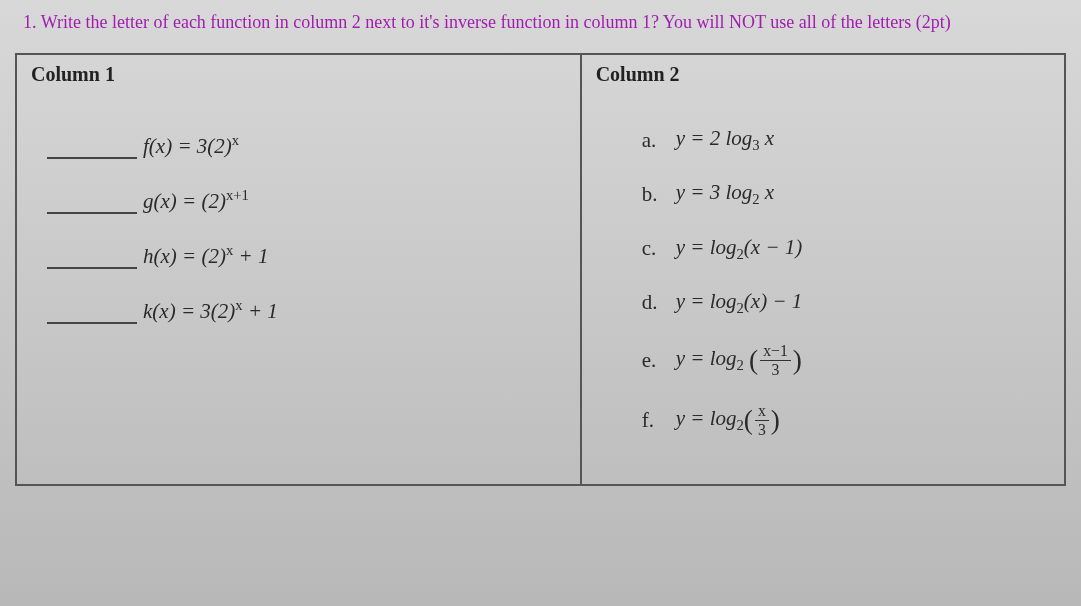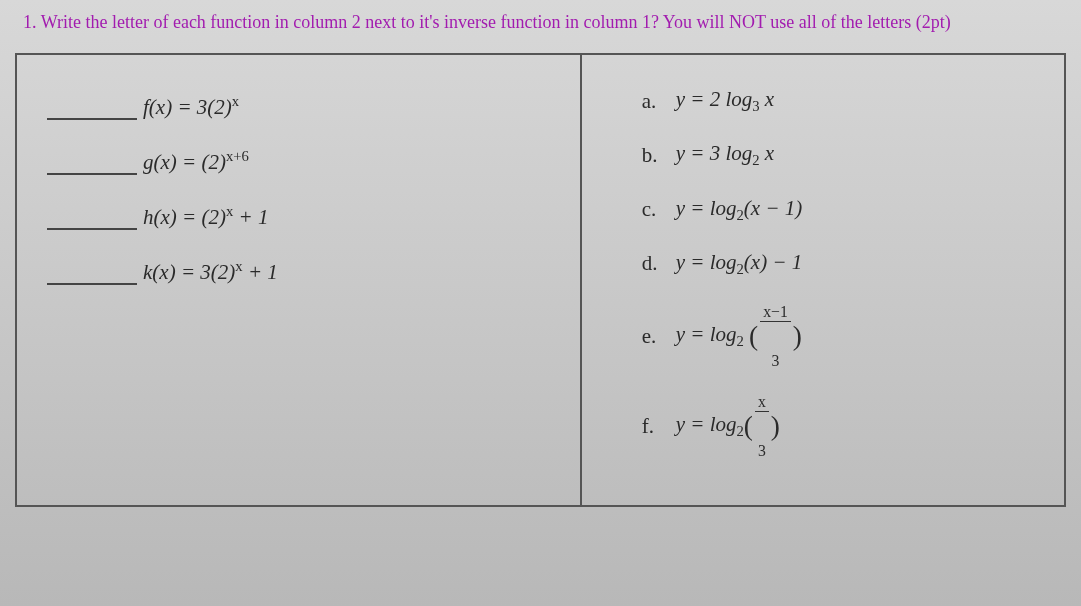--- a/index.html
+++ b/index.html
@@ -102,21 +102,20 @@
     }
     .frac {
       display: inline-flex;
       flex-direction: column;
       align-items: center;
       vertical-align: middle;
       font-size: 0.75em;
       line-height: 1;
       margin: 0 2px;
       font-style: normal;
-      gap: 30px;
     }
     .frac .num {
       border-bottom: 1.5px solid #333;
       padding: 0 3px 1px 3px;
     }
     .frac .den {
       padding: 1px 3px 0 3px;
     }
     .paren {
       font-size: 1.3em;
@@ -129,32 +128,36 @@
 <body>
 
 <div class="question-header">
   <span>1.</span>
   <span>Write the letter of each function in column 2 next to it's inverse function in column 1? You will NOT use all of the letters (2pt)</span>
 </div>
 
 <div class="table-wrap">
   <table>
     <tbody>
+        <tr>
+      <th>Column 1</th>
+      <th>Column 2</th>
+    </tr>
     <tr>
       <td>
         <div class="col1-body">
 
           <div class="func-row">
             <span class="blank"></span>
             <span class="func-expr math">f(x) = 3(2)<sup>x</sup></span>
           </div>
 
           <div class="func-row">
             <span class="blank"></span>
-            <span class="func-expr math">g(x) = (2)<sup>x+6</sup></span>
+            <span class="func-expr math">g(x) = (2)<sup>x+1</sup></span>
           </div>
 
           <div class="func-row">
             <span class="blank"></span>
             <span class="func-expr math">h(x) = (2)<sup>x</sup> + 1</span>
           </div>
 
           <div class="func-row">
             <span class="blank"></span>
             <span class="func-expr math">k(x) = 3(2)<sup>x</sup> + 1</span>

